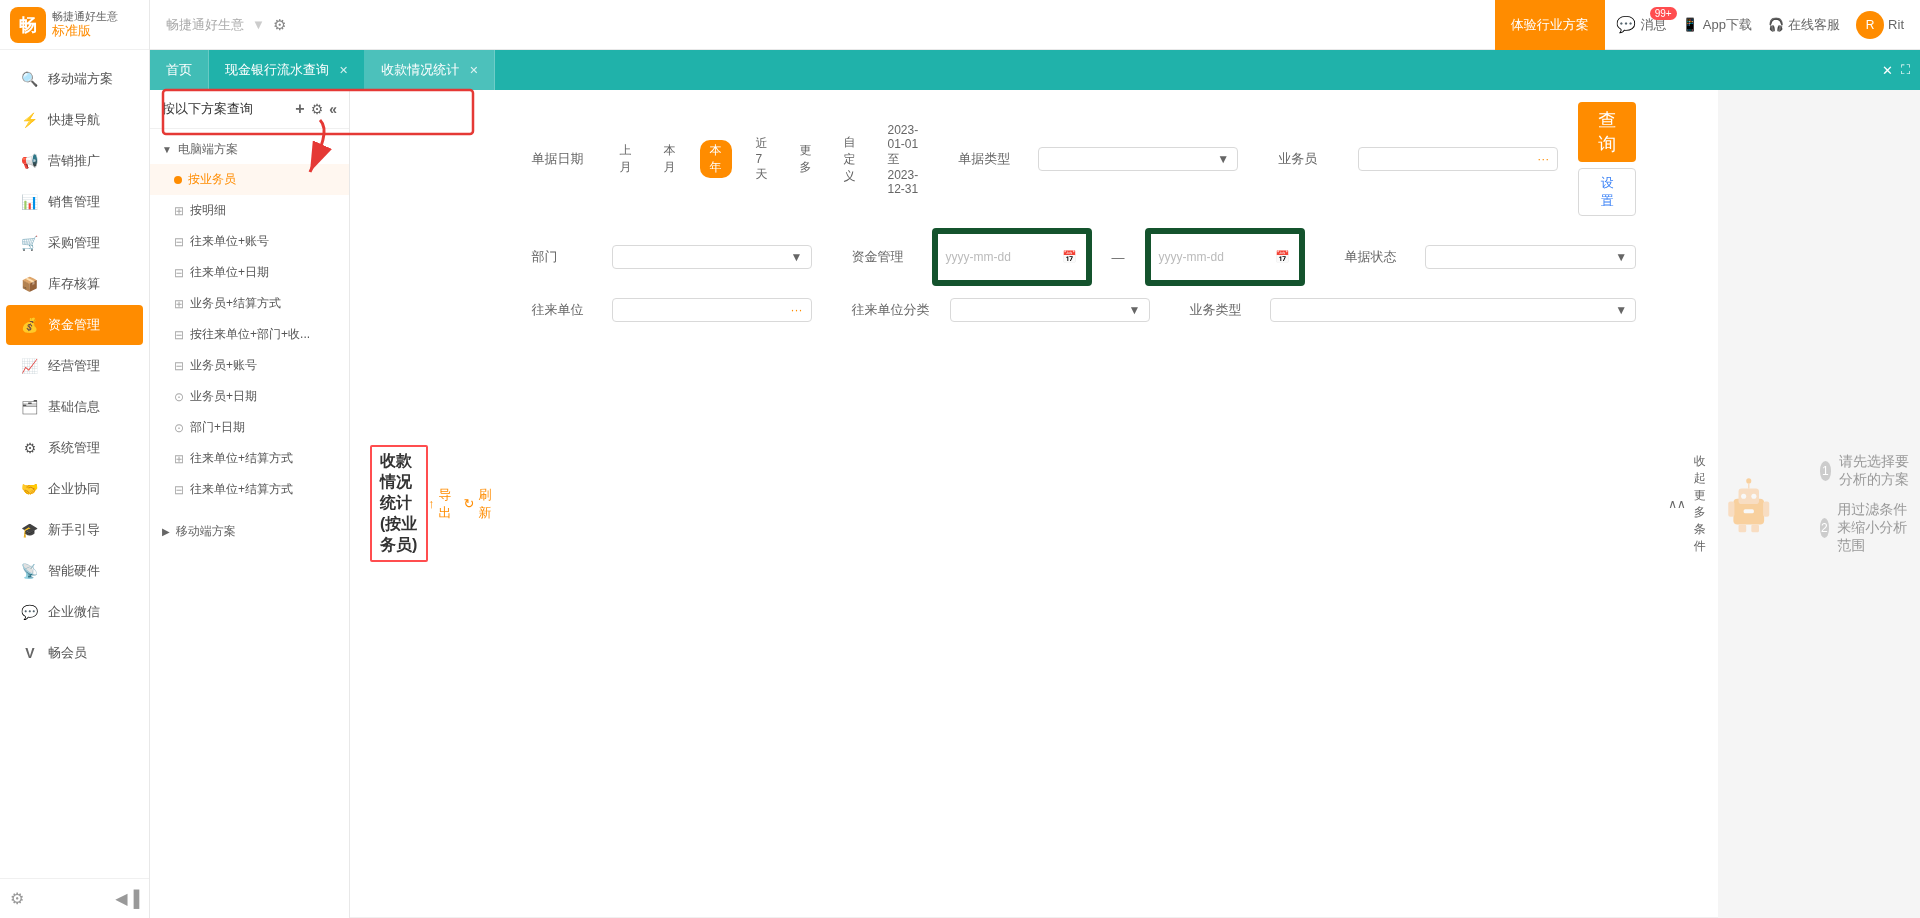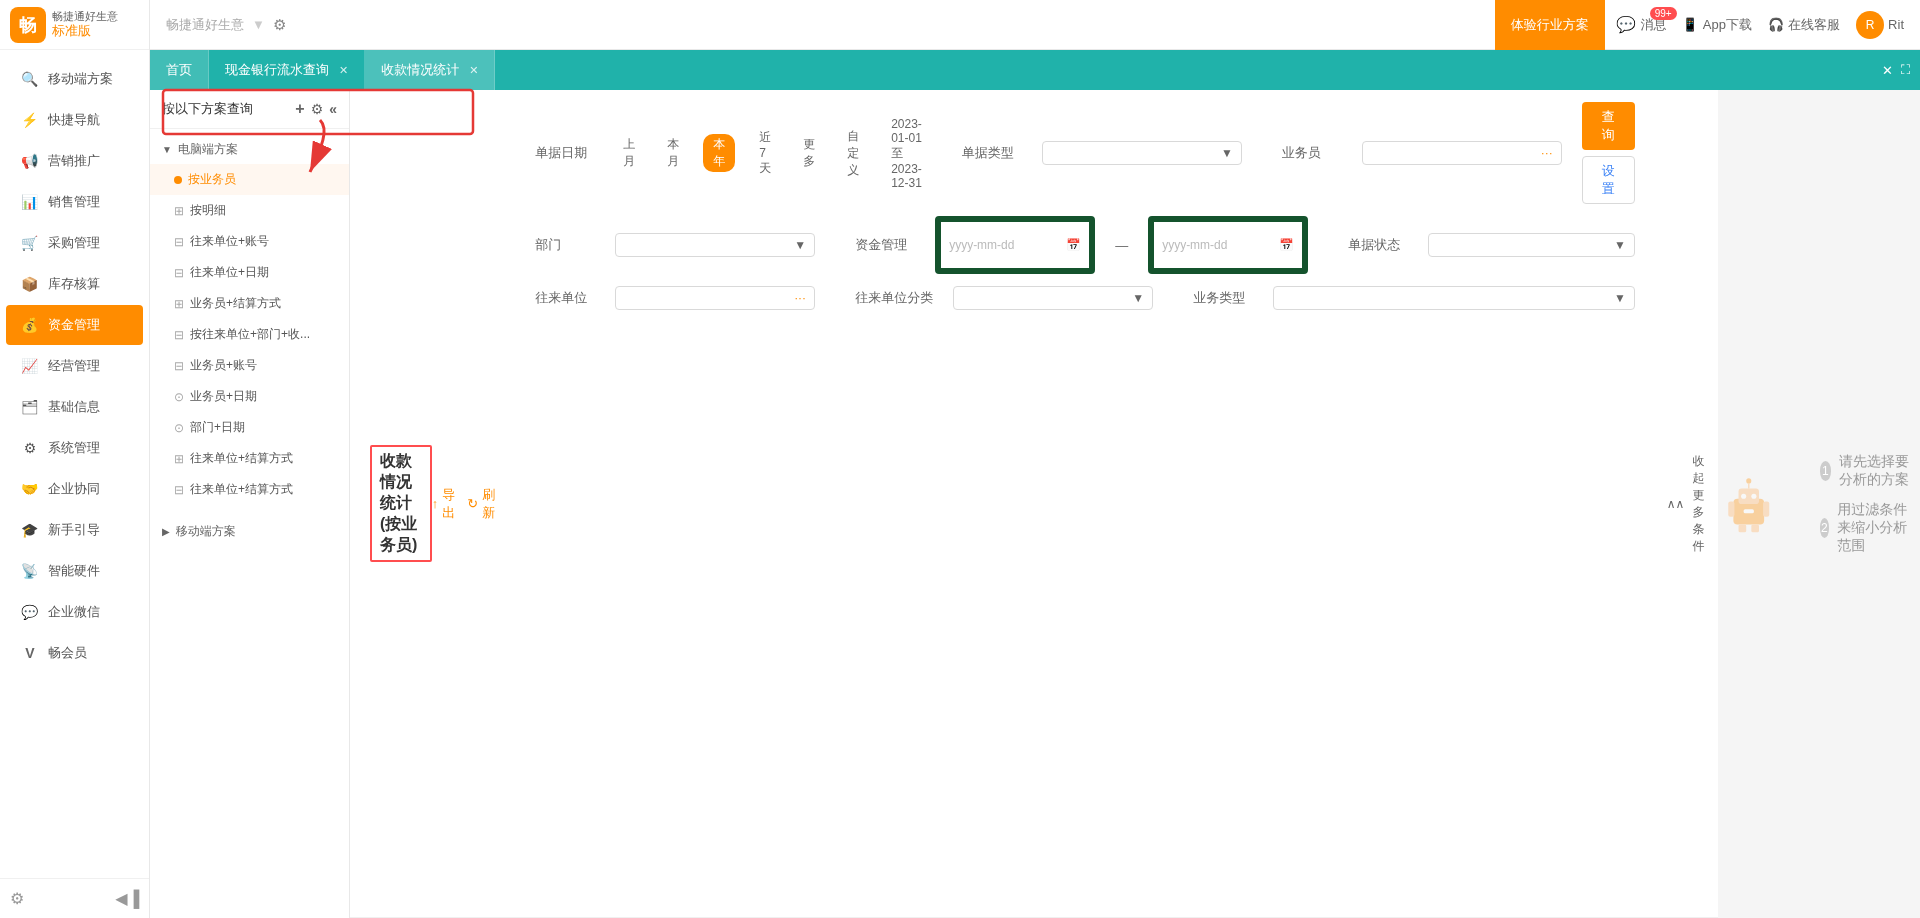--- a/index.html
+++ b/index.html
@@ -65,21 +65,21 @@
     .filter-area { background: #fff; padding: 12px 20px; border-bottom: 1px solid #f0f0f0; }
     .filter-row { display: flex; align-items: center; gap: 20px; margin-bottom: 12px; }
     .filter-row:last-child { margin-bottom: 0; }
     .filter-label { color: #666; font-size: 13px; min-width: 60px; }
     .date-tabs { display: flex; gap: 16px; align-items: center; }
     .date-tab { padding: 2px 8px; font-size: 12px; color: #666; cursor: pointer; border-radius: 2px; }
     .date-tab.active { background: #ff8c00; color: #fff; border-radius: 10px; padding: 2px 10px; }
     .date-range { font-size: 12px; color: #666; margin-left: 8px; }
     .filter-select { border: 1px solid #d9d9d9; border-radius: 4px; padding: 4px 8px; font-size: 12px; color: #666; min-width: 200px; display: flex; align-items: center; justify-content: space-between; cursor: pointer; }
     .filter-input { border: 6px solid #14532d; border-radius: 4px; padding: 16px 8px; font-size: 12px; color: #bbb; min-width: 160px; }
-    .query-btn { background: #ff8c00; color: #fff; border: none; border-radius: 4px; padding: 6px 20px; font-size: 13px; cursor: pointer; }
+    .query-btn { background: #ff8c00; color: #fff; border: none; border-radius: 4px; padding: 6px 20px; font-size: 18px; cursor: pointer; }
     .set-btn { background: #fff; color: #3b82f6; border: 1px solid #d9d9d9; border-radius: 4px; padding: 5px 16px; font-size: 13px; cursor: pointer; }
     .filter-right-actions { margin-left: auto; display: flex; flex-direction: column; gap: 6px; }
     .collapse-bar { display: flex; align-items: center; justify-content: center; padding: 8px; color: #666; font-size: 12px; cursor: pointer; background: #fff; }
     .collapse-bar span { margin: 0 4px; }
 
     
     .empty-state { flex: 1; display: flex; align-items: center; justify-content: center; background: #f5f5f5; }
     .empty-content { display: flex; gap: 40px; align-items: center; }
     .empty-tips { display: flex; flex-direction: column; gap: 12px; }
     .empty-tip { display: flex; align-items: center; gap: 8px; color: #999; font-size: 14px; }

